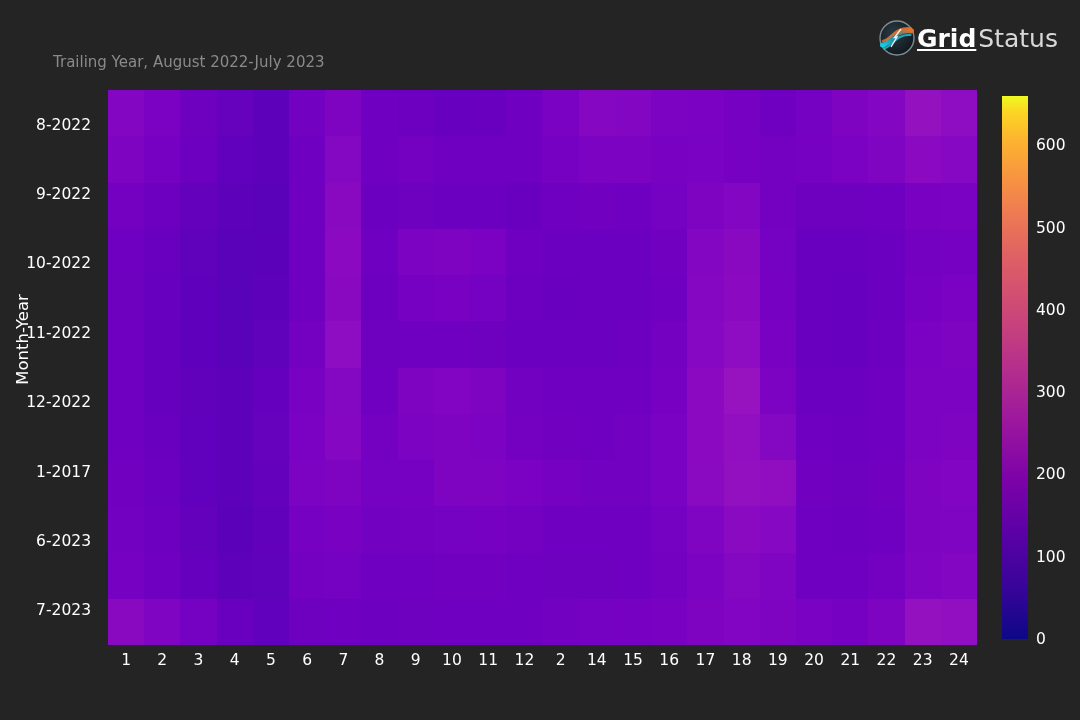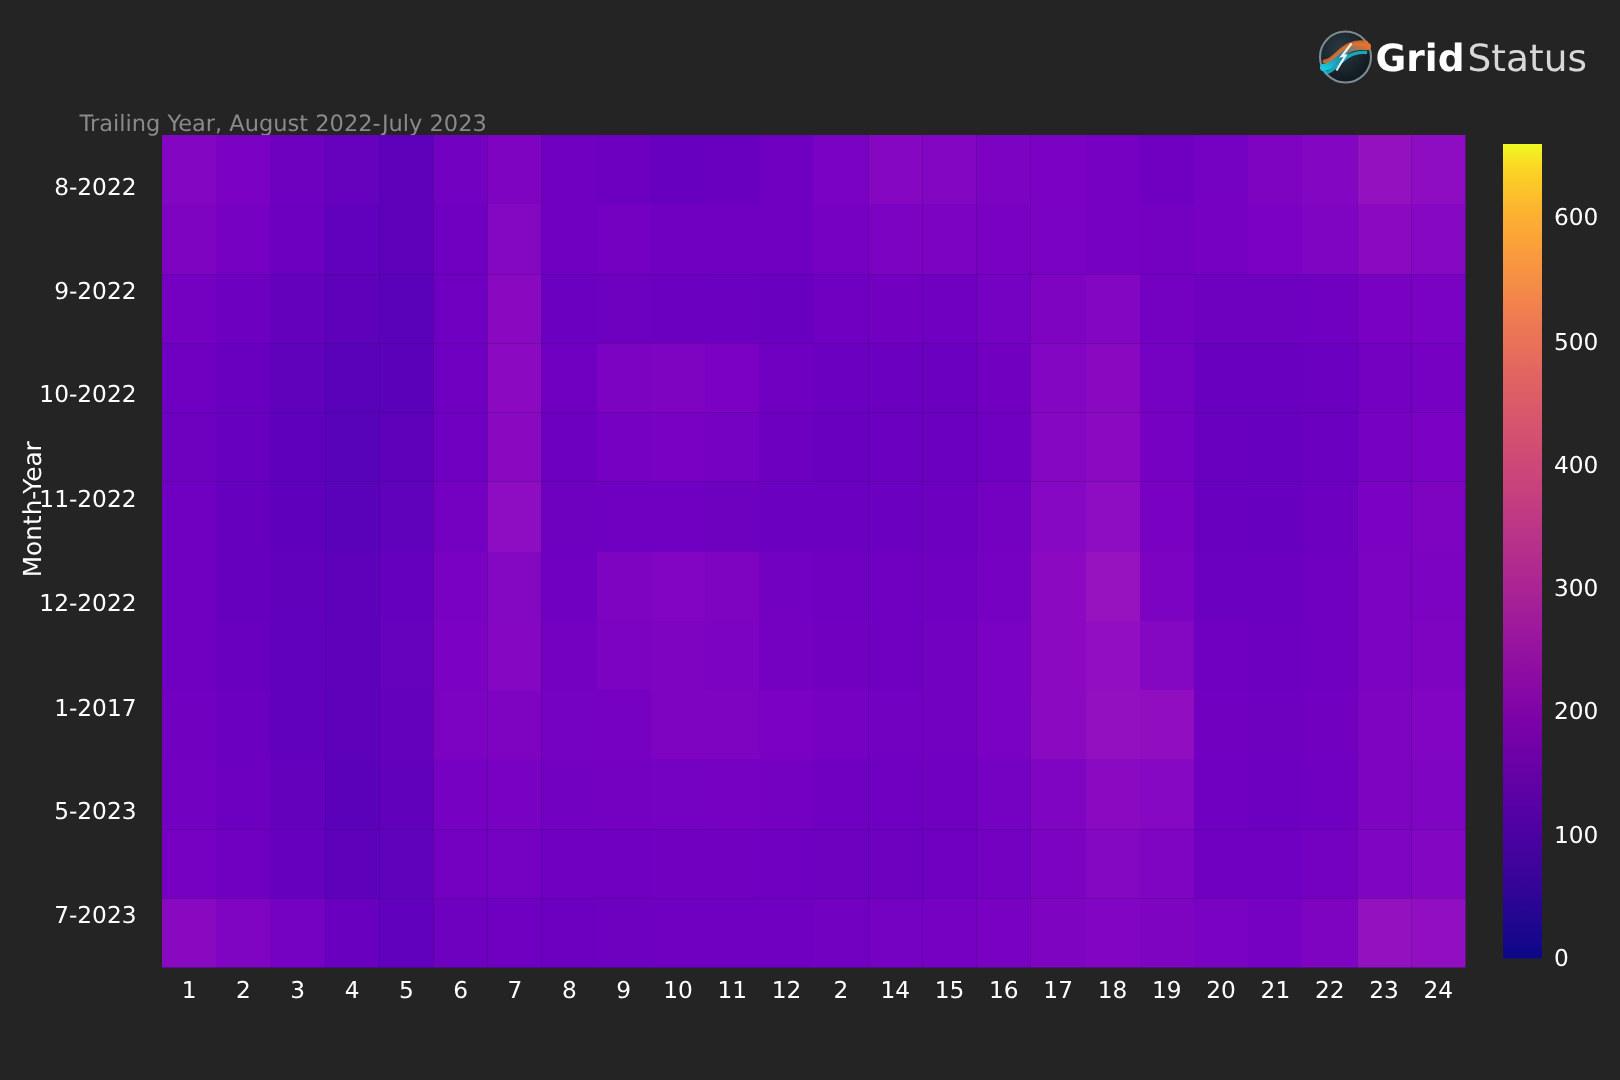--- a/index.html
+++ b/index.html
@@ -29,21 +29,21 @@
     top: 24px;
     font-size: 21.5px;
     font-weight: bold;
     letter-spacing: 0.1px;
     color: #ffffff;
     white-space: nowrap;
   }
   #header-subtitle {
     position: absolute;
     left: 53px;
-    top: 73px;
+    top: 53px;
     font-size: 15px;
     color: #8a8a8a;
     white-space: nowrap;
   }
   
   #logo {
     position: absolute;
     right: 22px;
     top: 19px;
     height: 38px;
@@ -55,20 +55,21 @@
     width: 36px;
     height: 36px;
     flex: 0 0 36px;
     display: block;
   }
   #logo-grid {
     font-size: 25px;
     font-weight: bold;
     color: #ffffff;
     line-height: 1;
+    text-decoration: underline;
   }
   #logo-status {
     font-size: 25px;
     font-weight: normal;
     color: #d8d8d8;
     line-height: 1;
   }
   
   #plot-area {
     position: absolute;
@@ -209,21 +210,21 @@
   </div>
 
   <div id="y-axis-title">Month-Year</div>
   <div id="y-tick-labels">
       <div class="y-tick">8-2022</div>
       <div class="y-tick">9-2022</div>
       <div class="y-tick">10-2022</div>
       <div class="y-tick">11-2022</div>
       <div class="y-tick">12-2022</div>
       <div class="y-tick">1-2017</div>
-      <div class="y-tick">5-2023</div>
+      <div class="y-tick">6-2023</div>
       <div class="y-tick">7-2023</div>
     </div>
 
   <div id="plot-area">
       <div class="heat-cell" style="background: rgb(131, 6, 194);"></div>
       <div class="heat-cell" style="background: rgb(123, 2, 194);"></div>
       <div class="heat-cell" style="background: rgb(110, 0, 192);"></div>
       <div class="heat-cell" style="background: rgb(102, 1, 190);"></div>
       <div class="heat-cell" style="background: rgb(94, 1, 187);"></div>
       <div class="heat-cell" style="background: rgb(115, 1, 193);"></div>

